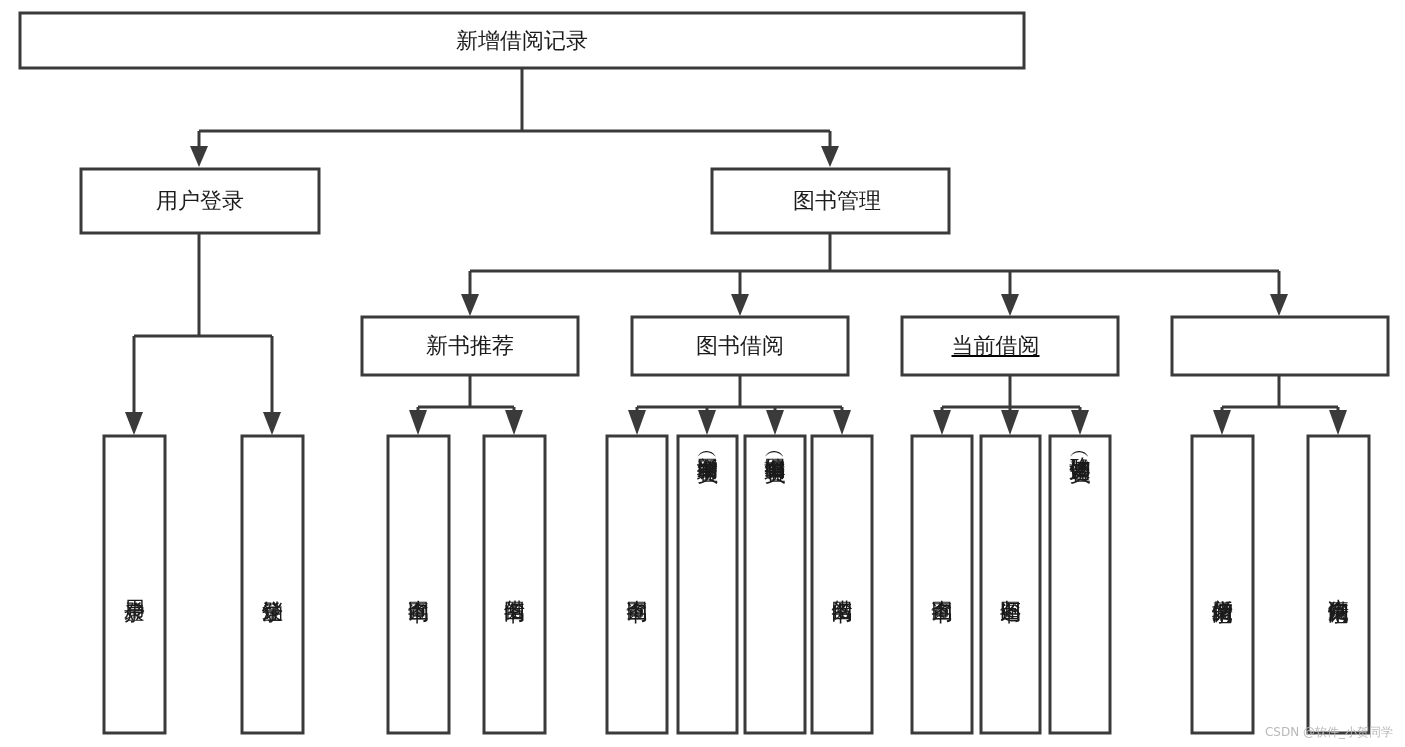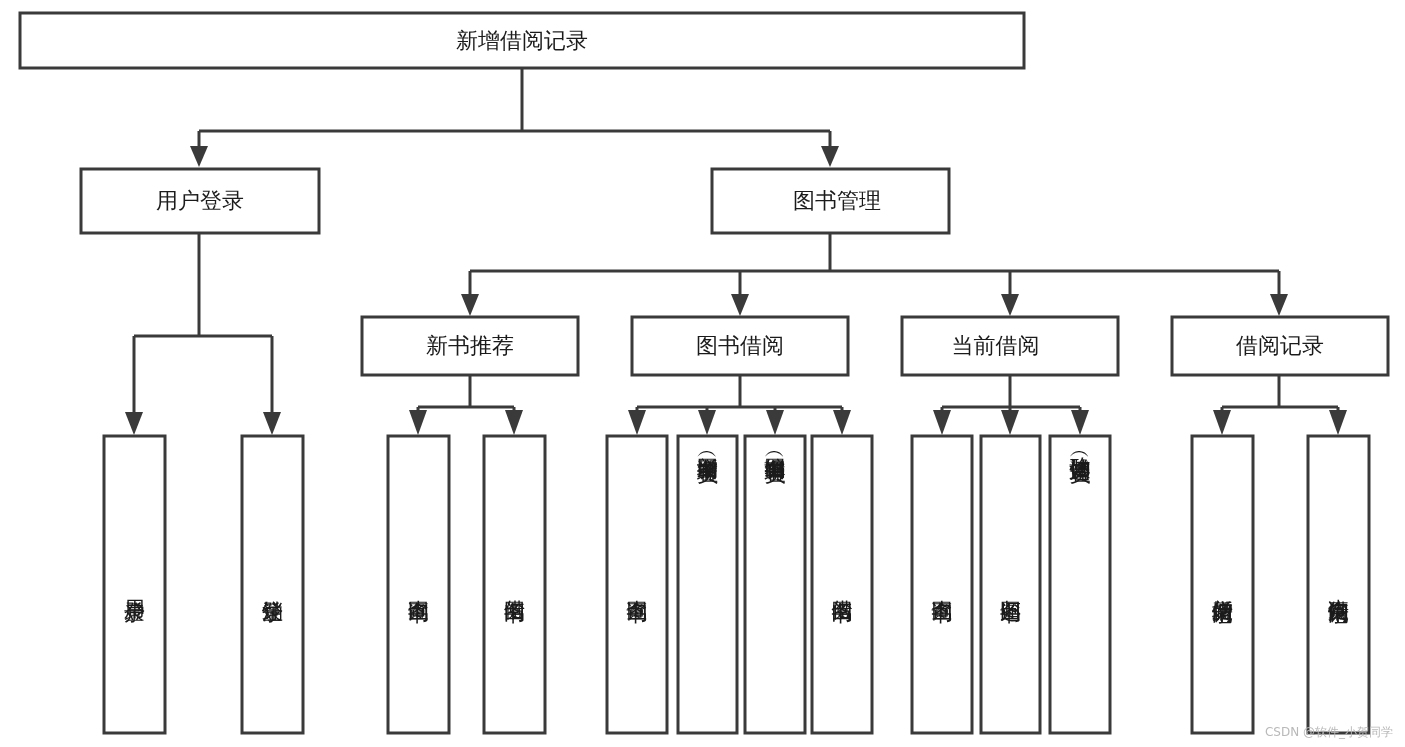--- a/index.html
+++ b/index.html
@@ -189,27 +189,24 @@
   </div>
 
   <div class="horiz-text-wrap" style="left:632px; top:317px; width:216px; height:58px;">
     <span class="horiz-text">图书借阅</span>
   </div>
 
   <div class="horiz-text-wrap" style="left:362px; top:317px; width:216px; height:58px;">
     <span class="horiz-text">新书推荐</span>
   </div>
 
-  <div class="horiz-text-wrap" style="left:902px; top:317px; width:187px; height:58px;">
+  <div class="horiz-text-wrap" style="left:902px; top:317px; width:187px; height:58px;text-decoration:underline;">
     <span class="horiz-text">当前借阅</span>
   </div>
 
-  <div class="horiz-text-wrap" style="left:1172px; top:317px; width:216px; height:58px;">
-    <span class="horiz-text">借阅记录</span>
-  </div>
 
   <div class="vert-text-wrap" style="left:104px; top:436px; width:61px; height:297px;">
     <span class="vert-text">用户登录</span>
   </div>
   <div class="vert-text-wrap" style="left:242px; top:436px; width:61px; height:297px;">
     <span class="vert-text">注销登录</span>
   </div>
 
   <div class="vert-text-wrap" style="left:388px; top:436px; width:61px; height:297px;">
     <span class="vert-text">查询图书</span>

